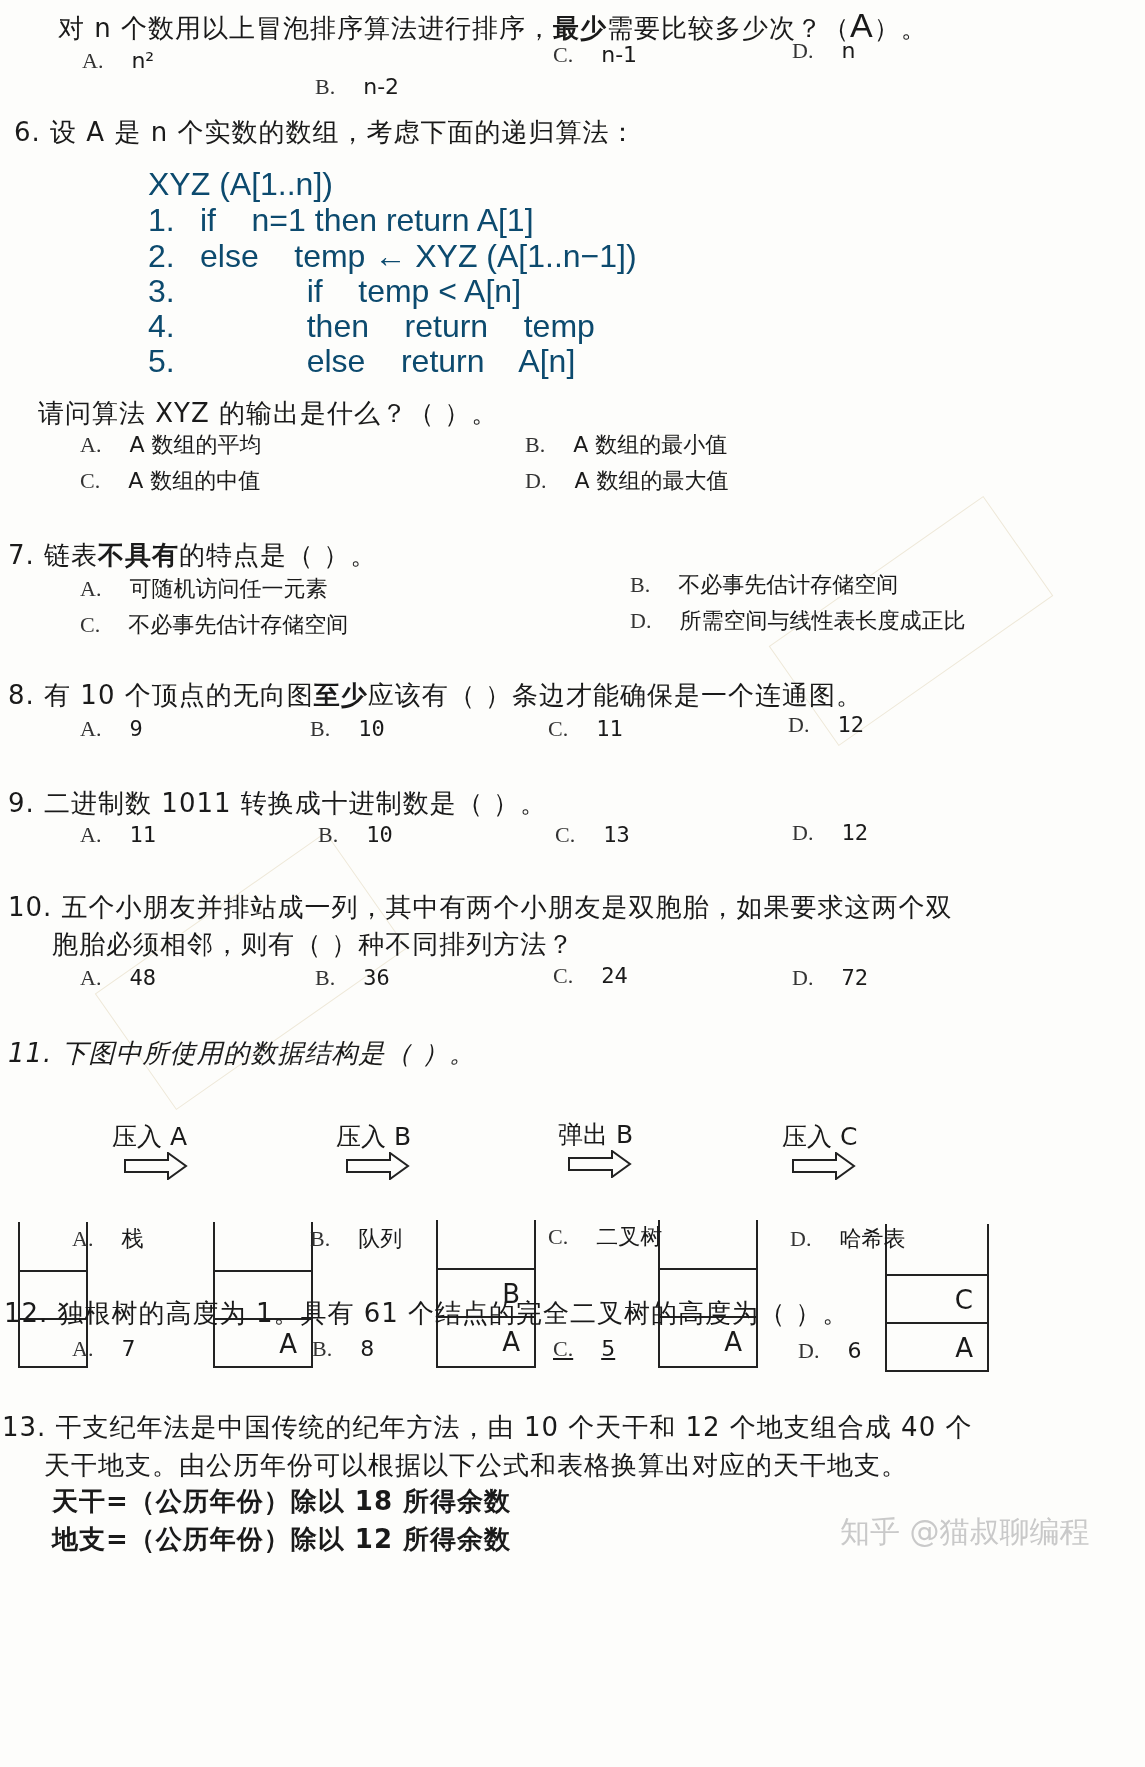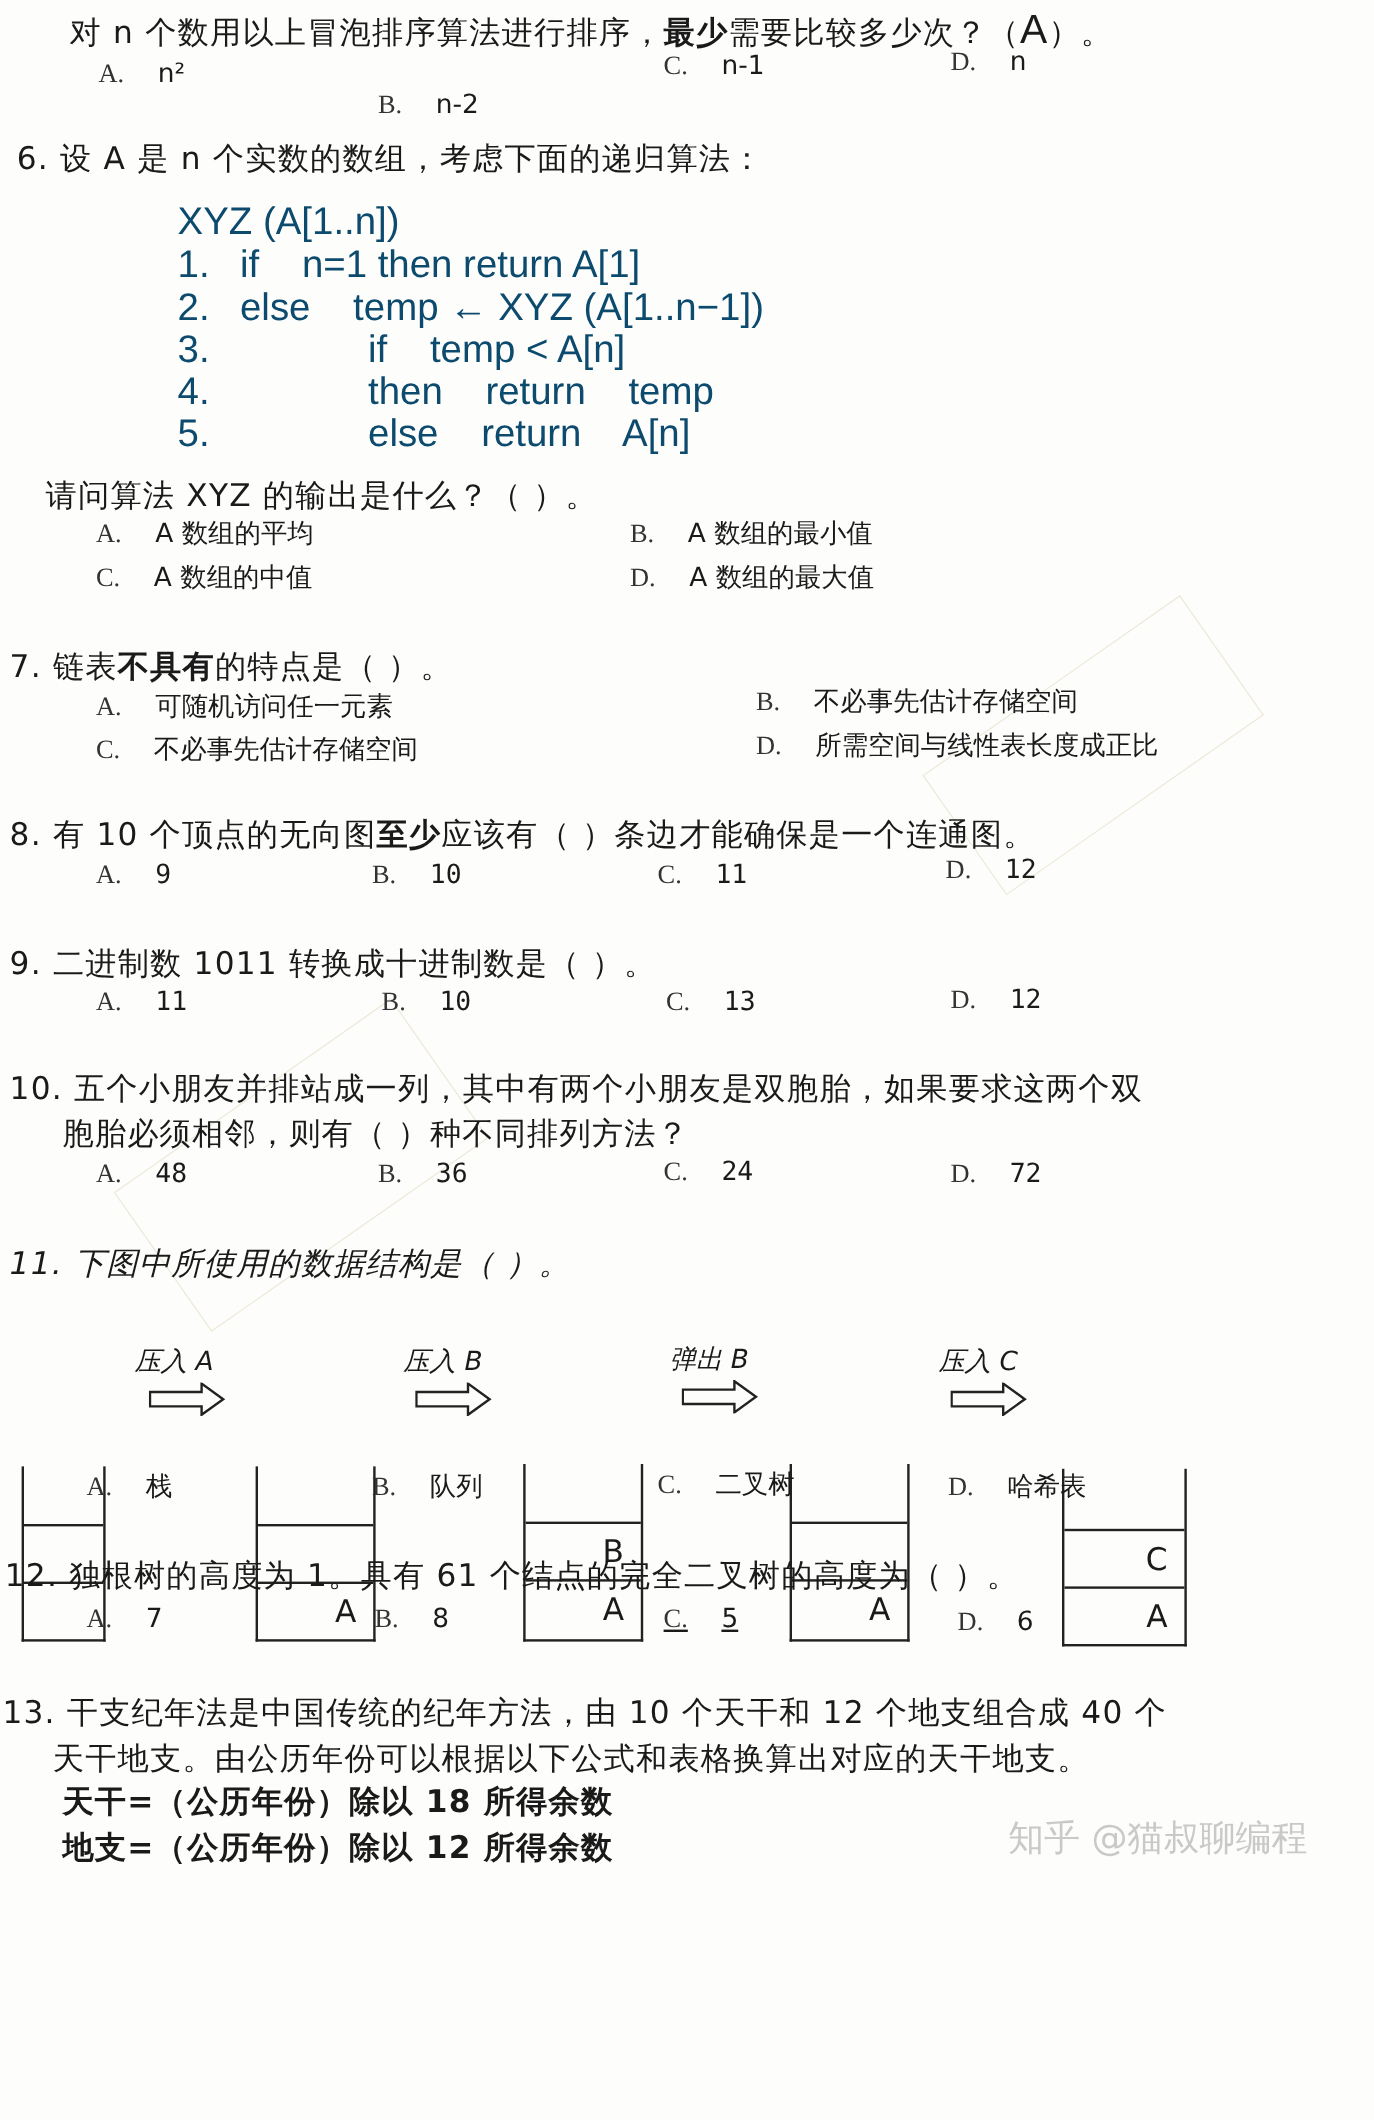--- a/index.html
+++ b/index.html
@@ -12,21 +12,21 @@
   .abs { position:absolute; white-space:nowrap; }
   .q { font-size:26px; letter-spacing:1px; }
   .opt { font-size:22px; }
   .lbl { font-family:"Liberation Serif", serif; font-size:22px; margin-right:28px; color:#333; }
   .b { font-weight:bold; }
   .code { font-family:Liberation Sans, sans-serif; font-size:32px; color:#0c4a6e; }
   .code .num { display:inline-block; width:52px; }
   .mono { font-family:"DejaVu Sans Mono", monospace; }
   .stack { position:absolute; border-left:2px solid #222; border-right:2px solid #222; border-bottom:2px solid #222; }
   .stack .cell { position:absolute; left:0; right:0; border-top:2px solid #222; font-size:26px; text-align:right; padding-right:14px; box-sizing:border-box; }
-  .arrow-lbl { font-size:22px;font-style:italic; }
+  .arrow-lbl { font-size:25px; }
   .hand { font-family:"Liberation Sans", sans-serif; font-size:34px; }
   .wm { color:#c9c9c9; font-size:30px; }
   .ghost { position:absolute; border:1px solid #eee8d8; transform:rotate(-35deg); }
 </style>
 </head>
 <body>
 
 <div class="ghost" style="left:780px;top:560px;width:260px;height:120px;"></div>
 <div class="ghost" style="left:110px;top:900px;width:280px;height:140px;"></div>
 

